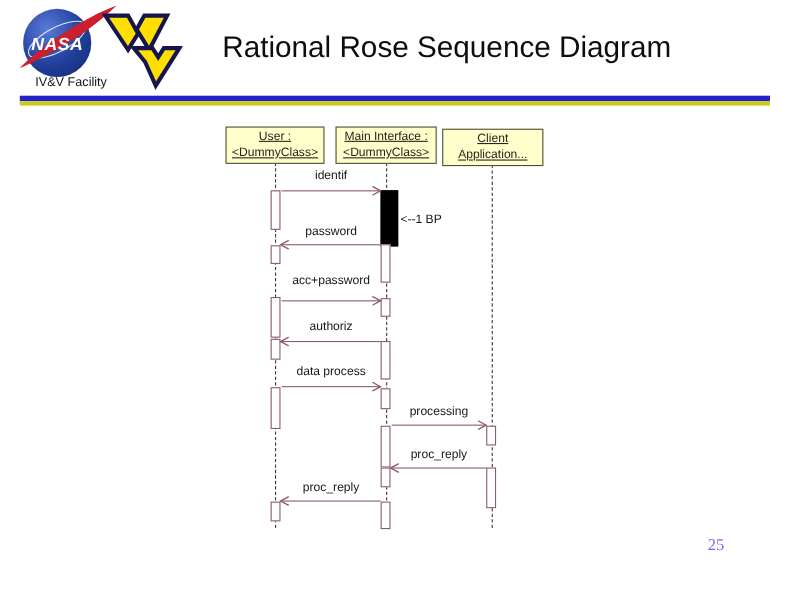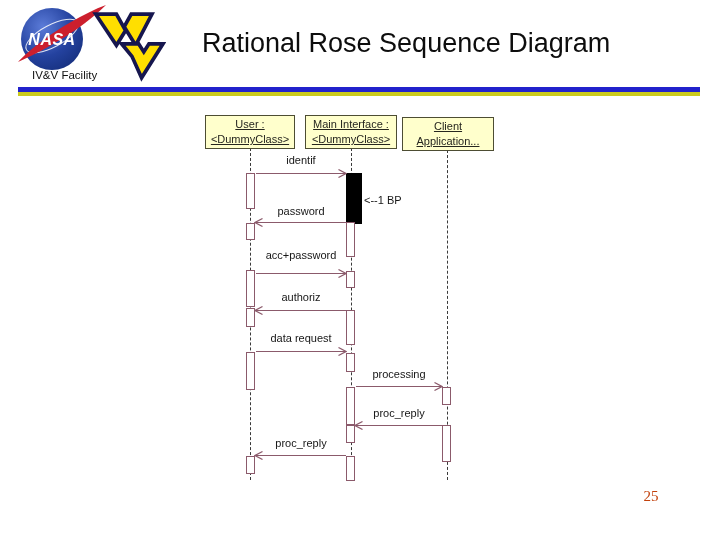--- a/index.html
+++ b/index.html
@@ -22,21 +22,21 @@
   .act-black{position:absolute;width:14px;background:#000;border:1px solid #000;}
   .msg{position:absolute;height:9px;}
   .msg .line{position:absolute;left:0;right:0;top:4px;height:0;border-top:1px solid #8b5a6b;}
   .msg svg{position:absolute;top:0;width:9px;height:9px;}
   .msg.dir-right svg{right:-1px;}
   .msg.dir-left svg{left:-1px;}
   .msg-label{position:absolute;width:100px;text-align:center;font-size:11px;color:#161616;white-space:nowrap;}
   .annotation{position:absolute;left:364px;top:194px;font-size:11px;color:#161616;white-space:nowrap;}
   
   .page-number{position:absolute;left:636px;top:488px;width:30px;text-align:center;
-               font-size:15px;color:#c2410c;font-family:"Liberation Serif",serif;}
+               font-size:15px;color:#8b5cf6;font-family:"Liberation Serif",serif;}
 </style>
 </head>
 <body>
 
 <div class="slide">
 
   <svg class="nasa-logo" viewBox="0 0 92 70">
     <defs>
       <radialGradient id="ng" cx="35%" cy="30%" r="80%">
         <stop offset="0%" stop-color="#5b7bd8"></stop>
@@ -127,21 +127,21 @@
     </div>
 
     <div class="msg-label" style="left:251px;top:291px;">authoriz</div>
     <div class="msg dir-left" style="left:255px;top:306px;width:91px;">
       <div class="line"></div>
       <svg viewBox="0 0 9 9">
           <path d="M8.5,0.5 L1,4.5 L8.5,8.5" fill="none" stroke="#8b5a6b" stroke-width="1.2"></path>
         </svg>
     </div>
 
-    <div class="msg-label" style="left:251px;top:332px;">data request</div>
+    <div class="msg-label" style="left:251px;top:332px;">data process</div>
     <div class="msg dir-right" style="left:256px;top:347px;width:90px;">
       <div class="line"></div>
       <svg viewBox="0 0 9 9">
           <path d="M0.5,0.5 L8,4.5 L0.5,8.5" fill="none" stroke="#8b5a6b" stroke-width="1.2"></path>
         </svg>
     </div>
 
     <div class="msg-label" style="left:349px;top:368px;">processing</div>
     <div class="msg dir-right" style="left:356px;top:382px;width:86px;">
       <div class="line"></div>

